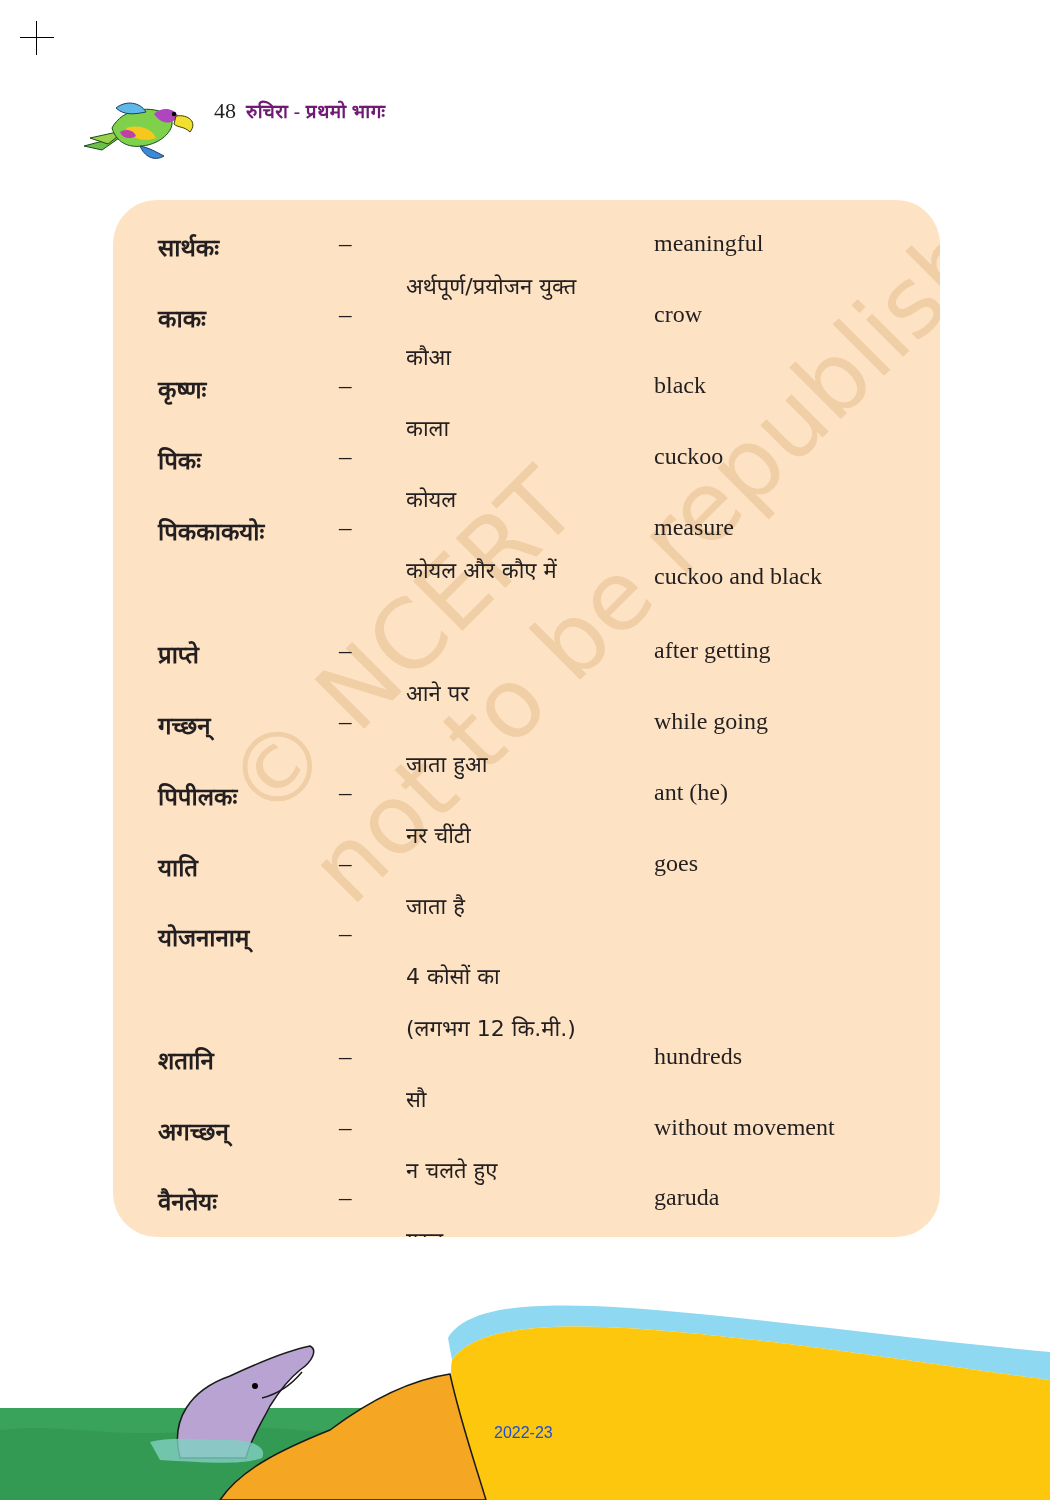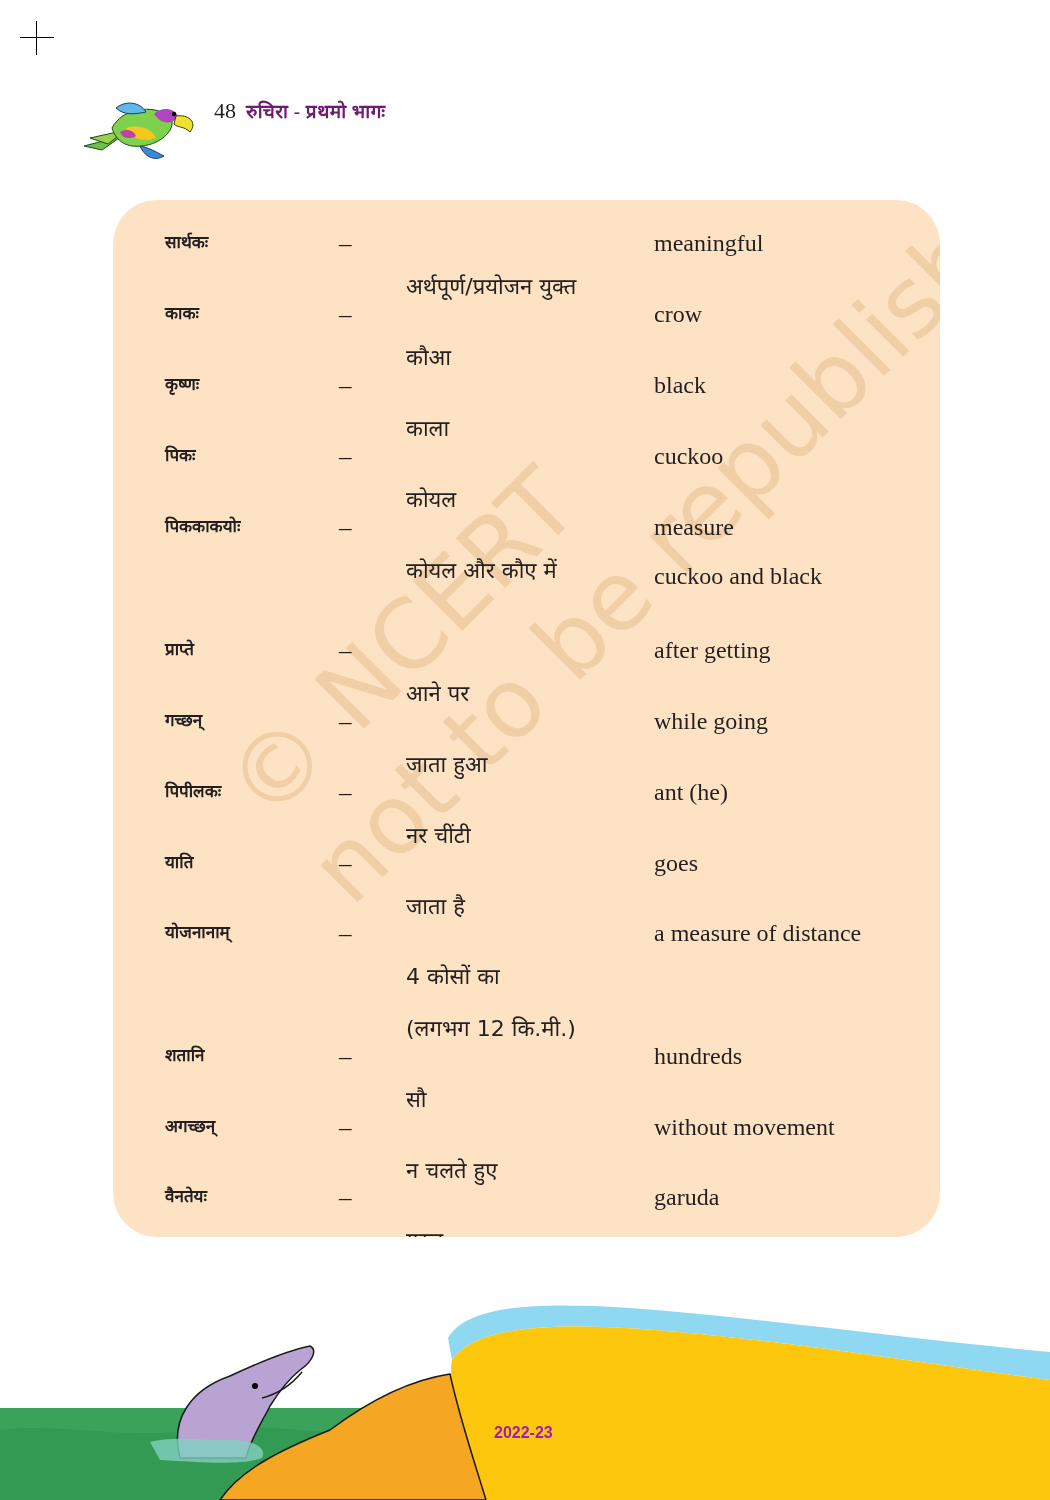--- a/index.html
+++ b/index.html
@@ -19,28 +19,28 @@
       position: absolute; left: 113px; top: 200px; width: 827px; height: 1037px;
       background: #fde3c4; border-radius: 44px; overflow: hidden;
     }
     .watermark {
       position: absolute; left: 90px; top: 560px; width: 900px;
       transform: rotate(-45deg); transform-origin: left top;
       font-family: "DejaVu Sans", sans-serif; font-size: 96px; line-height: 118px;
       color: rgba(210, 150, 90, 0.28); white-space: nowrap; pointer-events: none;
     }
     .row { position: absolute; left: 0; width: 100%; font-size: 25px; }
-    .row .term { position: absolute; left: 52px; font-weight: bold; font-family: "DejaVu Sans", sans-serif; font-size: 17px; }
+    .row .term { position: absolute; left: 45px; font-weight: bold; font-family: "DejaVu Sans", sans-serif; font-size: 24px; }
     .row .dash { position: absolute; left: 226px; }
     .row .hindi { position: absolute; left: 293px; font-family: "DejaVu Sans", sans-serif; font-size: 22px; margin-top: 40px; }
     .row .english { position: absolute; left: 541px; font-size: 24px; }
     .row .line2 { display: block; margin-top: 22px; }
 
     .footer-art { position: absolute; left: 0; top: 1290px; width: 1050px; height: 210px; }
-    .year-label { position: absolute; left: 494px; top: 1424px; font-family: "Liberation Sans", sans-serif; font-size: 16px; color: #a21caf; font-weight: bold; }
+    .year-label { position: absolute; left: 494px; top: 1424px; font-family: "Liberation Sans", sans-serif; font-size: 16px; color: #1d4ed8; }
   </style>
 </head>
 <body>
 
 <div class="crop-mark" style="left:20px; top:21px;"></div>
 <div class="crop-mark" style="left:17px; top:1446px;"></div>
 
 <div class="header">
   <svg class="parrot" viewBox="0 0 120 66">
     <path d="M2 48 L40 38 L20 52 Z" fill="#6cc04a" stroke="#1a4d1a" stroke-width="1"></path>
@@ -131,21 +131,20 @@
   </div>
 
   <div class="row" style="top:720px;">
     <span class="term">योजनानाम्</span>
     <span class="dash">–</span>
     <span class="hindi">
       <span>4 कोसों का</span>
       <span class="line2">(लगभग 12 कि.मी.)</span>
     </span>
     <span class="english">
-      <span>a measure of distance</span>
     </span>
   </div>
 
   <div class="row" style="top:843px;">
     <span class="term">शतानि</span>
     <span class="dash">–</span>
     <span class="hindi">सौ</span>
     <span class="english">hundreds</span>
   </div>
 

